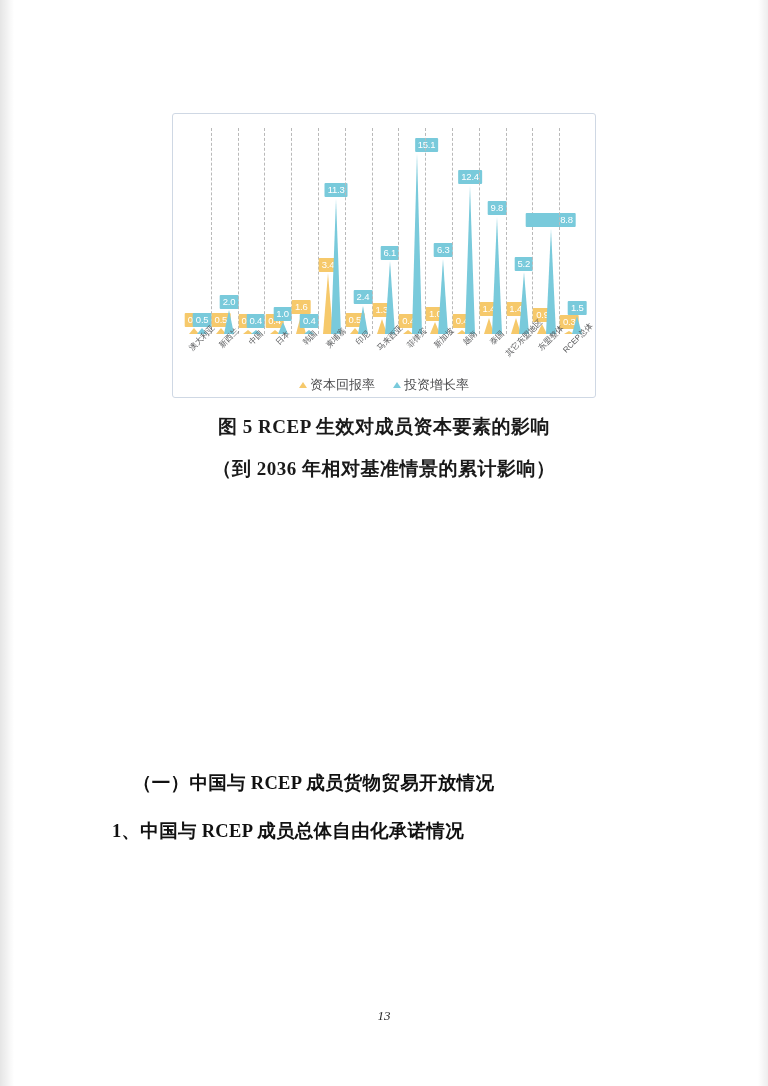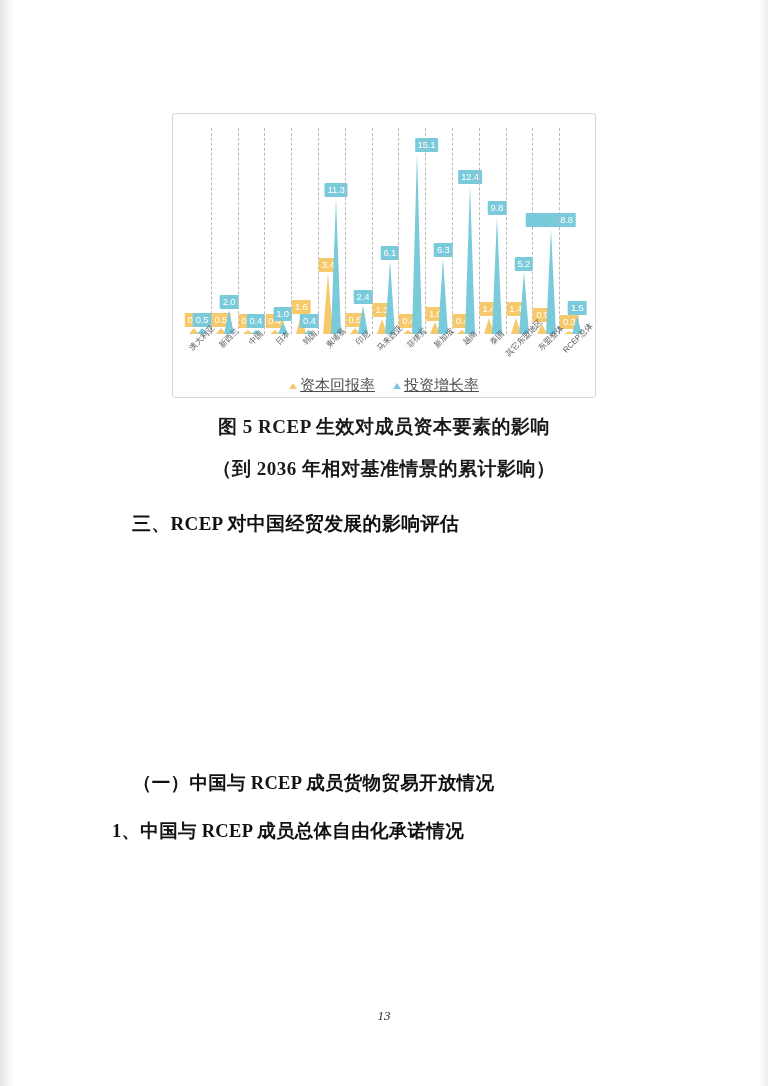--- a/index.html
+++ b/index.html
@@ -144,23 +144,22 @@
   }
   .legend {
     position: absolute;
     left: 0; right: 0;
     top: 262px;
     display: flex;
     justify-content: center;
     align-items: center;
     gap: 18px;
     font-family: "Liberation Sans", sans-serif;
-    font-size: 15px;
+    font-size: 13px;
     color: #4c4c4e;
-    text-decoration: underline;
   }
   .legend .item { display: flex; align-items: center; gap: 3px; }
   .legend .tri {
     width: 0; height: 0;
     border-left: 4px solid transparent;
     border-right: 4px solid transparent;
     border-bottom: 6px solid #f6c96b;
   }
   .legend .tri.blue { border-bottom-color: #79cadb; }
 
@@ -497,21 +496,20 @@
           <span>投资增长率</span>
         </div>
       </div>
 
     </div>
   </div>
 
   <div class="caption cap1">图 5 RCEP 生效对成员资本要素的影响</div>
   <div class="caption cap2">（到 2036 年相对基准情景的累计影响）</div>
 
-  <div class="h2">三、RCEP 对中国经贸发展的影响评估</div>
 
 
   <div class="h3 h3a">（一）中国与 RCEP 成员货物贸易开放情况</div>
   <div class="h3 h3b">1、中国与 RCEP 成员总体自由化承诺情况</div>
 
 
   <div class="pageno">13</div>
 
 </div>
 

